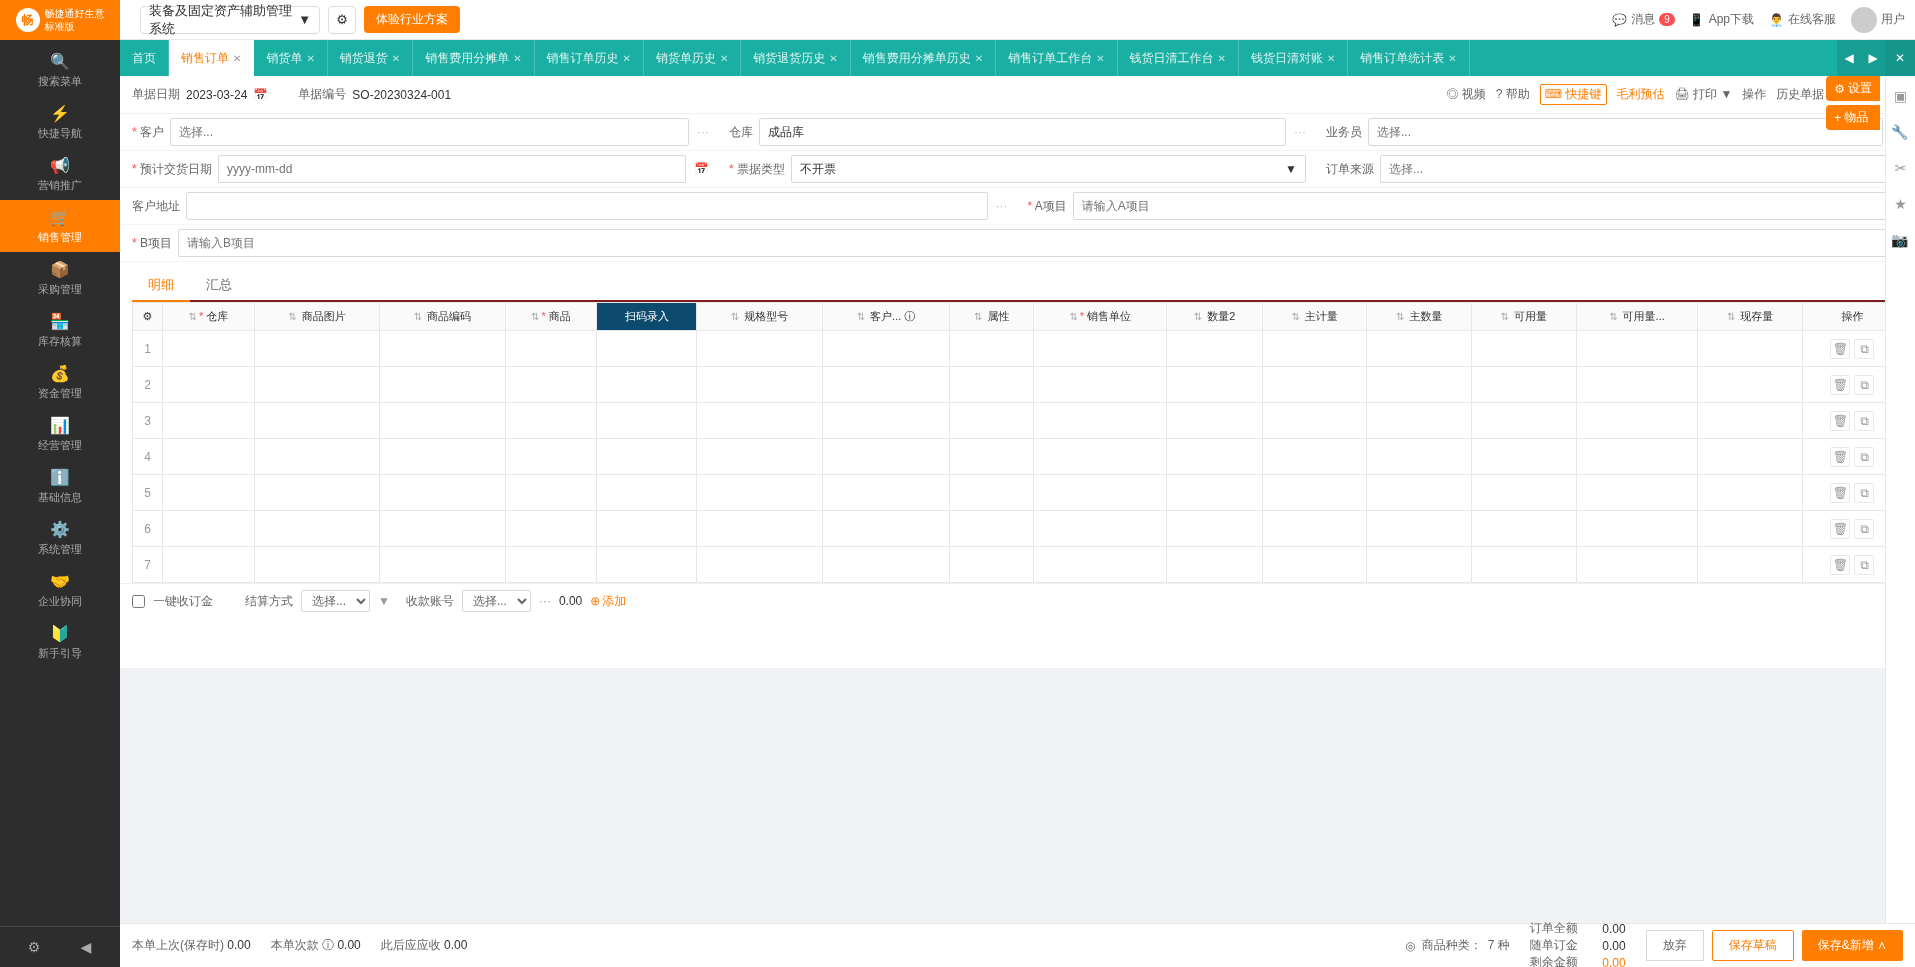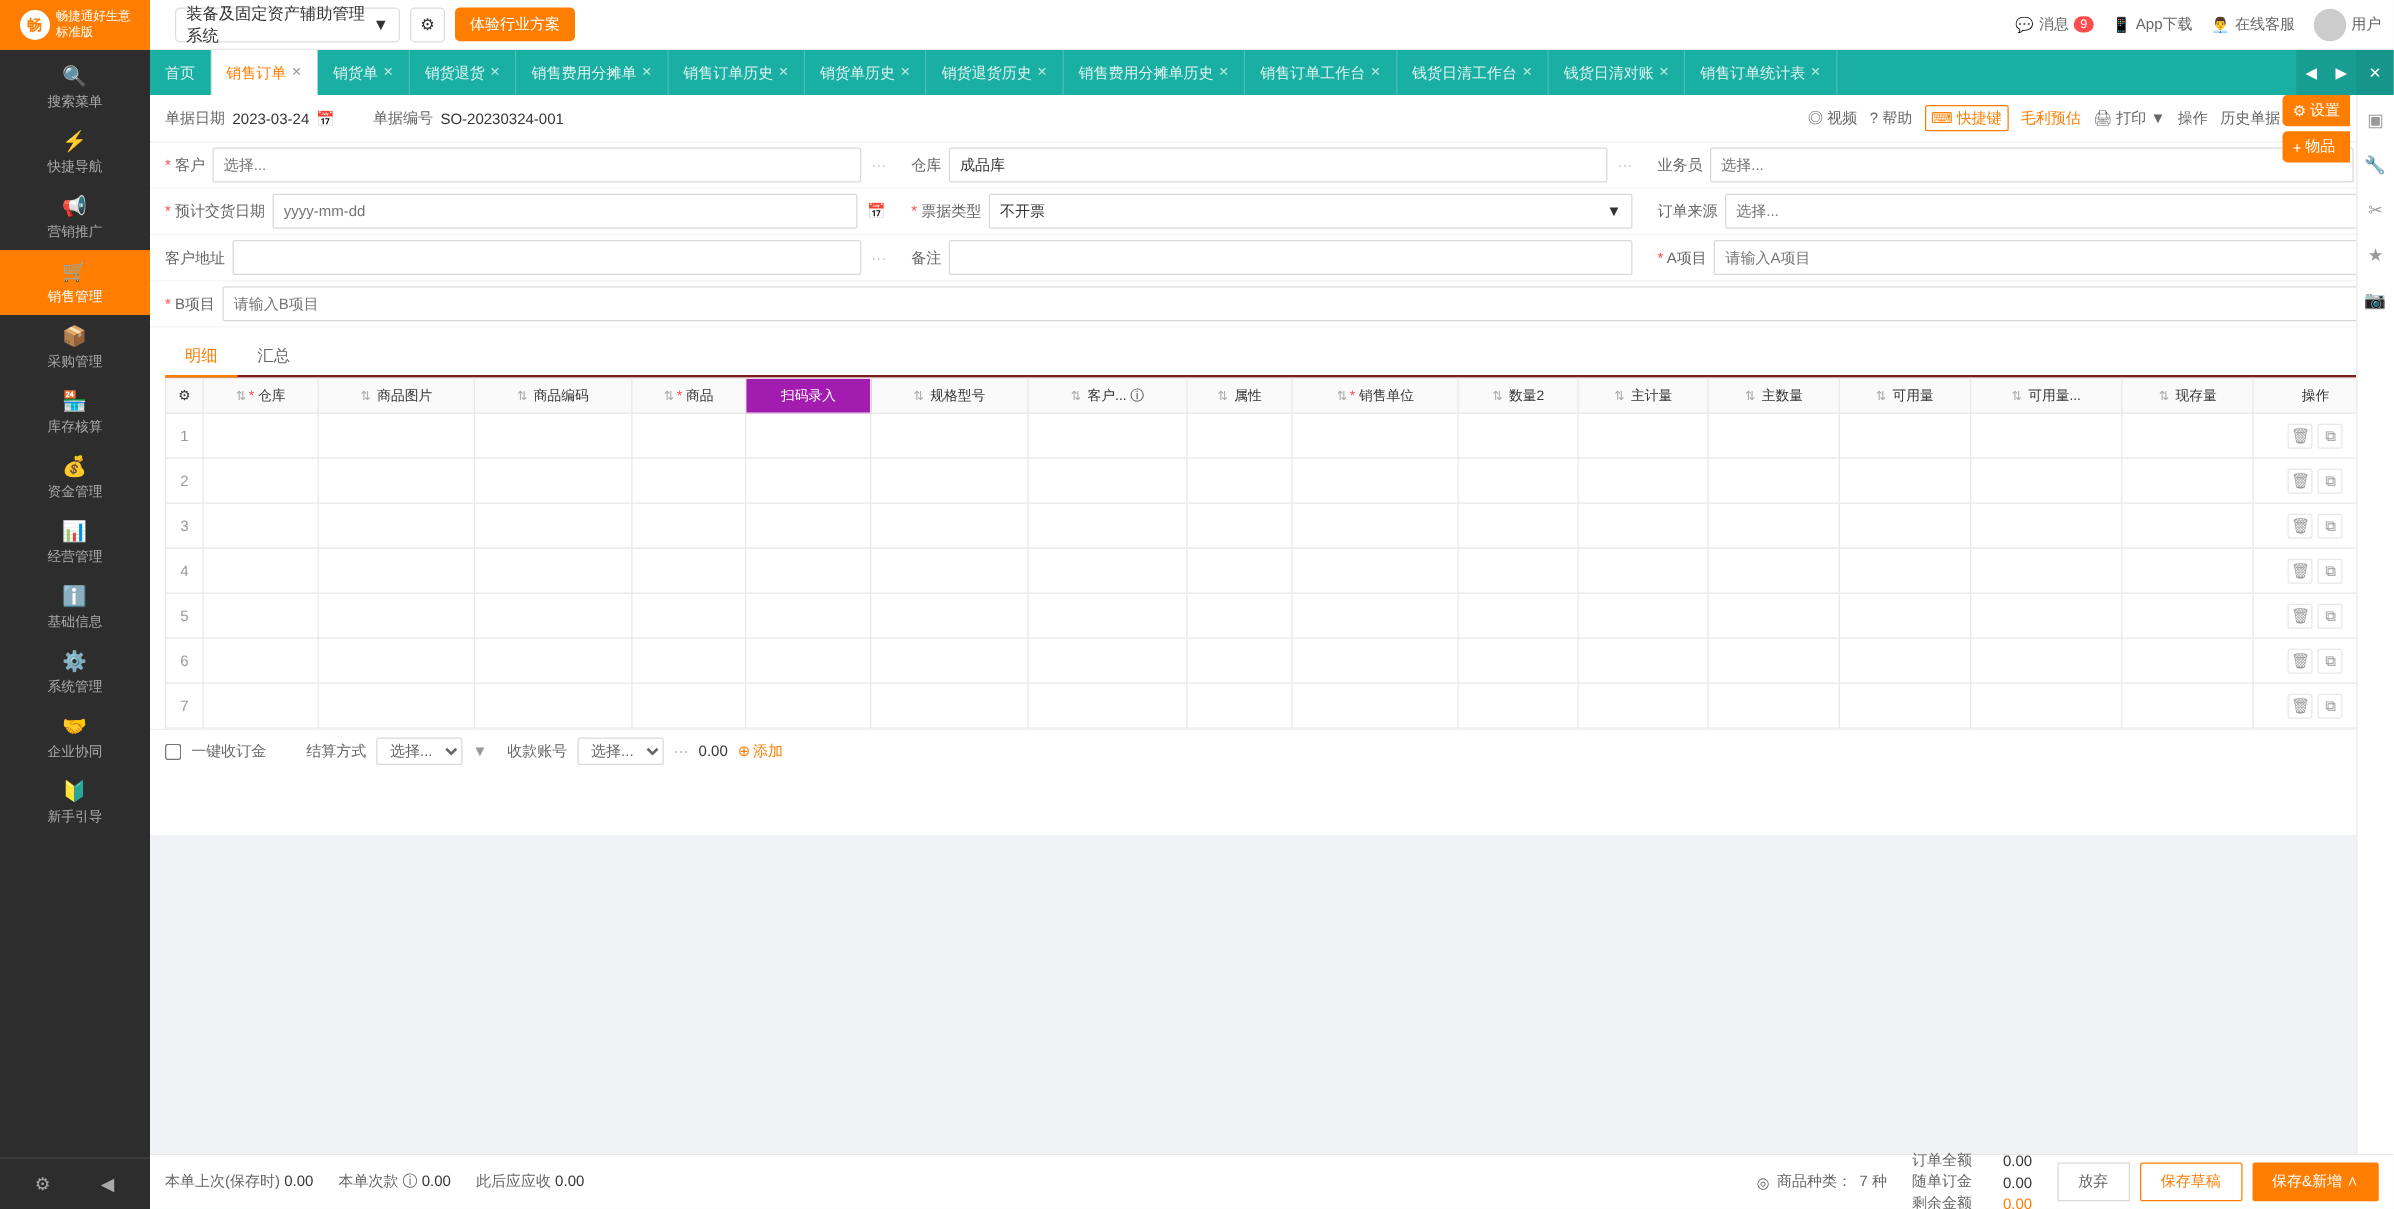--- a/index.html
+++ b/index.html
@@ -719,24 +719,20 @@
         <input class="f-input" type="text" placeholder="选择..." style="">
       </div>
     </div>
 
     <div class="form-3col">
       <div class="f1">
         <span class="f-label">客户地址</span>
         <input class="f-input" type="text" style="">
         <span class="f-dots">···</span>
       </div>
-      <div class="f2" style="margin-left:20px;">
-        <span class="f-label">备注</span>
-        <input class="f-input" type="text" style="flex: 2 1 0%;">
-      </div>
       <div class="f3" style="margin-left:20px;">
         <span class="f-label"><span class="req">*</span> A项目</span>
         <input class="f-input" type="text" placeholder="请输入A项目" style="">
       </div>
     </div>
 
     <div class="form-3col">
       <div class="f1">
         <span class="f-label"><span class="req">*</span> B项目</span>
         <input class="f-input" type="text" style="flex: 3 1 0%;" placeholder="请输入B项目">
@@ -755,21 +751,21 @@
         <table class="data-table">
           <thead>
             <tr>
               <th style="width:30px;">
                 <span>⚙</span>
               </th>
               <th><span class="col-sort">⇅</span><span style="color:#ff4d4f;">*</span> 仓库</th>
               <th><span class="col-sort">⇅</span> 商品图片</th>
               <th><span class="col-sort">⇅</span> 商品编码</th>
               <th><span class="col-sort">⇅</span><span style="color:#ff4d4f;">*</span> 商品</th>
-              <th style="background:#a21caf;color:white;">扫码录入</th>
+              <th style="background:#0c4a6e;color:white;">扫码录入</th>
               <th><span class="col-sort">⇅</span> 规格型号</th>
               <th><span class="col-sort">⇅</span> 客户... ⓘ</th>
               <th><span class="col-sort">⇅</span> 属性</th>
               <th><span class="col-sort">⇅</span><span style="color:#ff4d4f;">*</span> 销售单位</th>
               <th><span class="col-sort">⇅</span> 数量2</th>
               <th><span class="col-sort">⇅</span> 主计量</th>
               <th><span class="col-sort">⇅</span> 主数量</th>
               <th><span class="col-sort">⇅</span> 可用量</th>
               <th><span class="col-sort">⇅</span> 可用量...</th>
               <th><span class="col-sort">⇅</span> 现存量</th>

